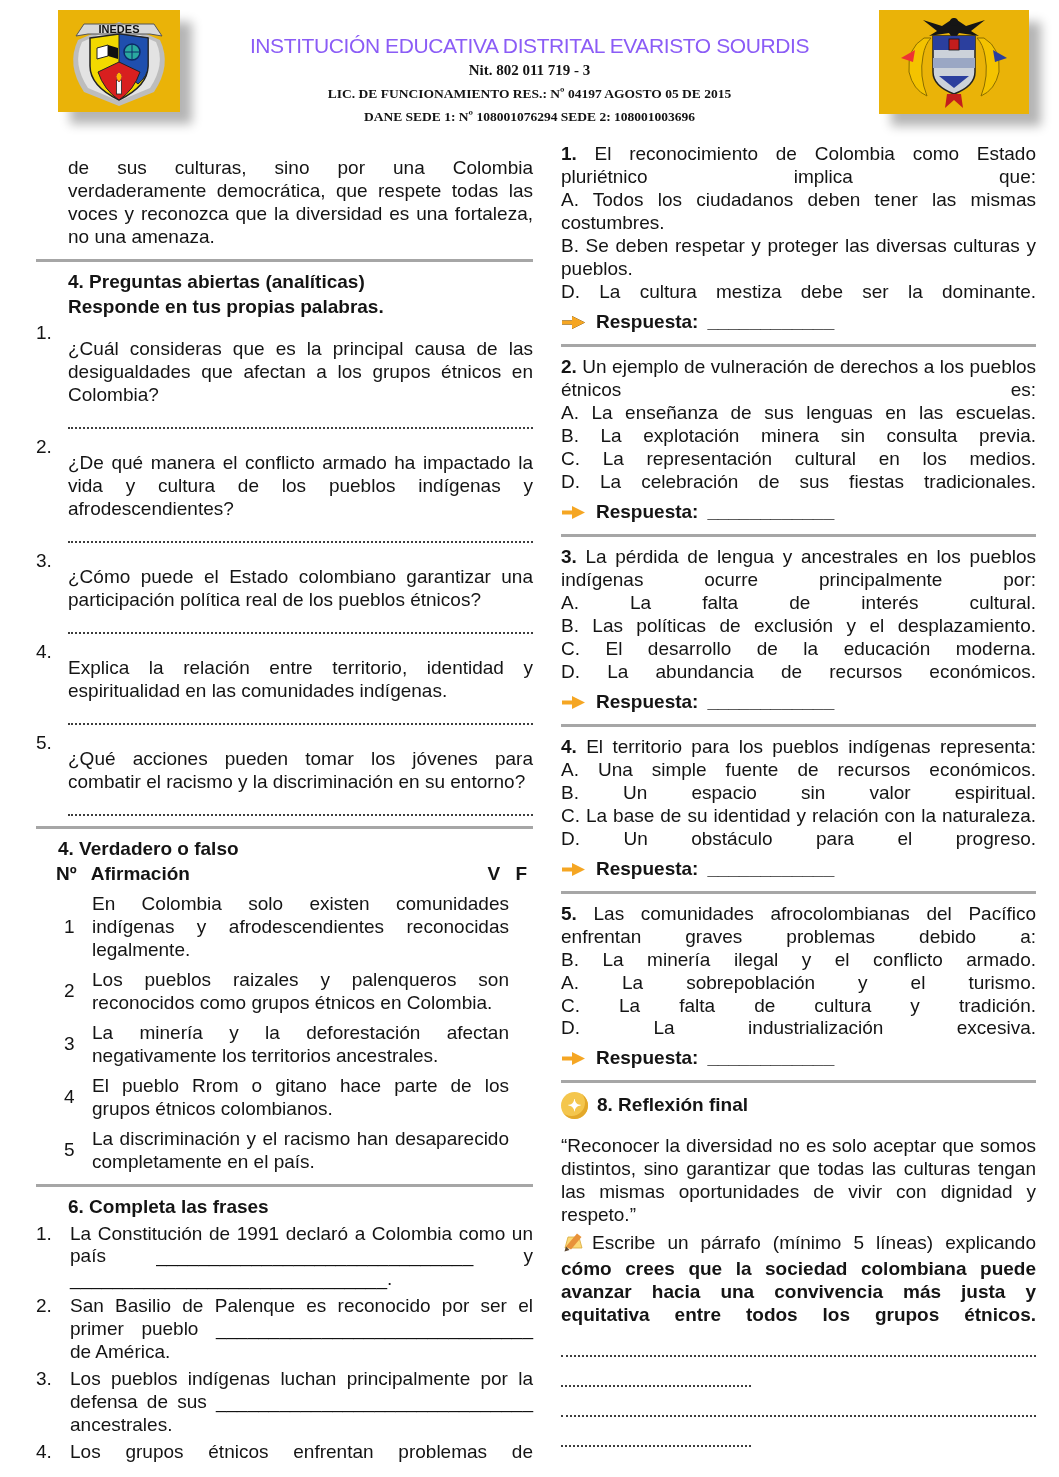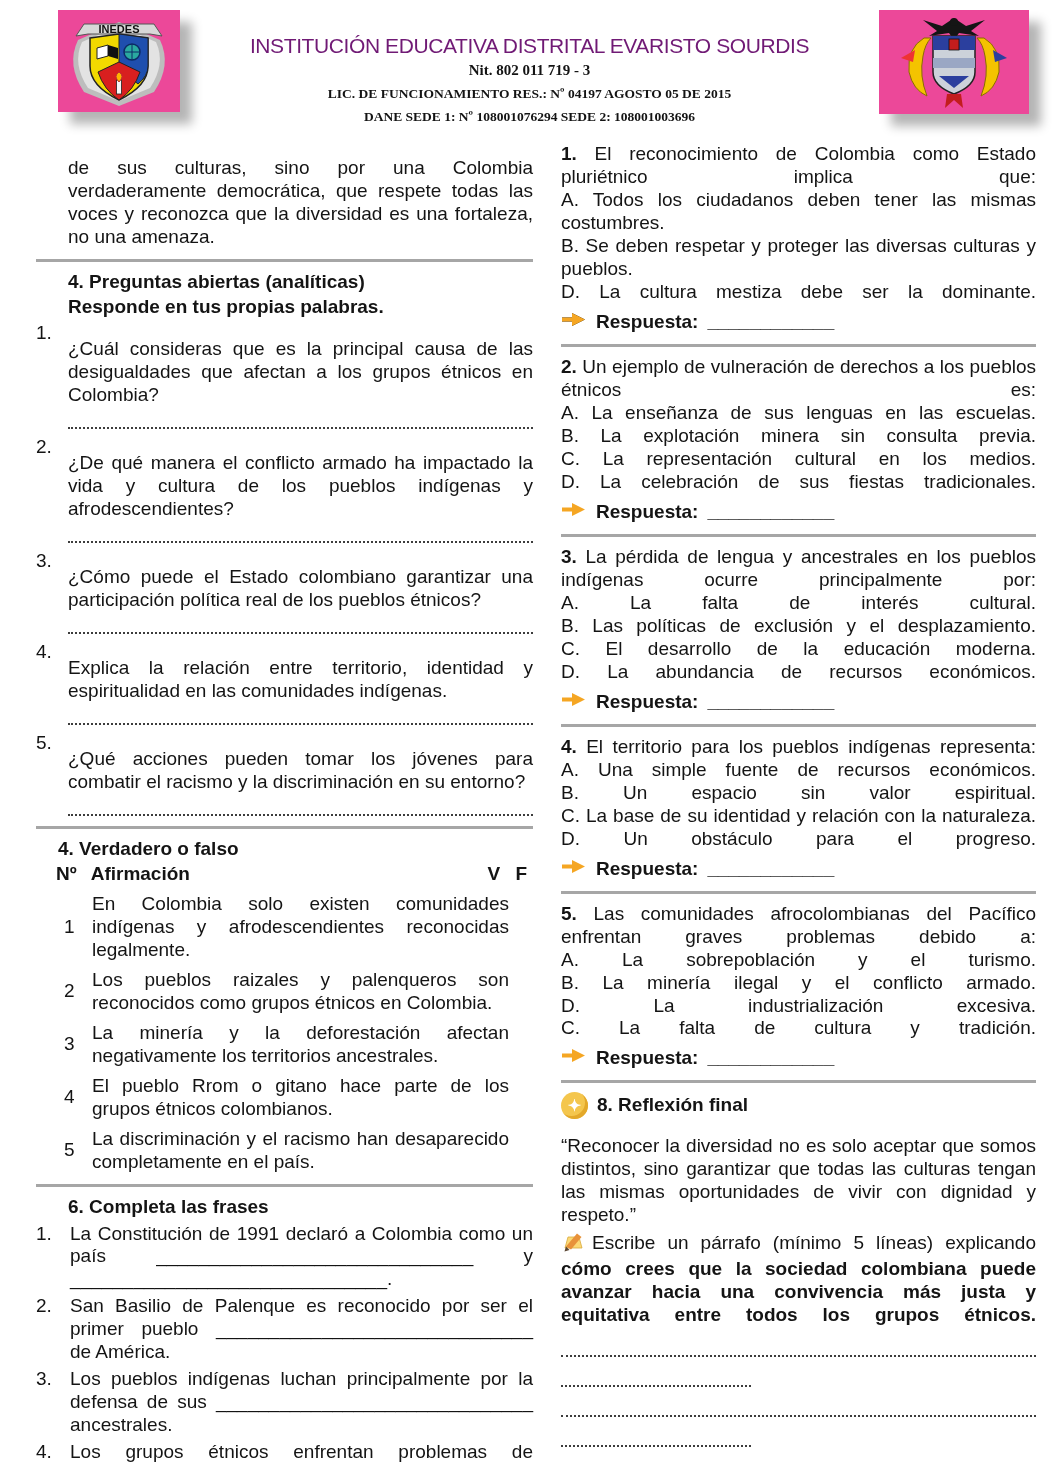--- a/index.html
+++ b/index.html
@@ -3,25 +3,25 @@
 <meta charset="utf-8">
 <style>
   html,body{margin:0;padding:0;background:#e8e8e8;}
   .page{
     width:1059px;height:1477px;background:#ffffff;margin:0 auto;
     font-family:"Liberation Sans", sans-serif;color:#141414;
     position:relative;overflow:hidden;
   }
   
   .header{display:flex;align-items:flex-start;padding:10px 24px 0 58px;}
-  .imgbox{background:#ec4899;box-shadow:12px 12px 10px #b5b5b5;flex:none;}
+  .imgbox{background:#eab308;box-shadow:12px 12px 10px #b5b5b5;flex:none;}
   .logo-left{width:122px;height:102px;}
   .logo-right{width:150px;height:104px;margin-right:6px;}
   .header-center{flex:1;text-align:center;padding-top:24px;}
-  .school-name{font-size:21px;letter-spacing:-0.4px;color:#701a75;}
+  .school-name{font-size:21px;letter-spacing:-0.4px;color:#8b5cf6;}
   .nit-line{font-family:"Liberation Serif", serif;font-weight:bold;font-size:15px;margin-top:4px;}
   .lic-line,.dane-line{font-family:"Liberation Serif", serif;font-weight:bold;font-size:13.5px;margin-top:7px;}
   
   .columns{display:flex;gap:28px;padding:16px 23px 0 36px;}
   .col{font-size:19px;line-height:1.21;}
   .col-left{width:497px;flex:none;}
   .col-right{width:475px;flex:none;}
   .justify{text-align:justify;margin-top:16px;}
   .justify-all{text-align:justify;text-align-last:justify;}
   .divider{border:none;border-top:3px solid #a6a6a6;margin:10px 0 9px 0;}
@@ -39,21 +39,21 @@
   .tf-row{display:flex;margin:7px 0;}
   .tf-num{width:56px;flex:none;display:flex;align-items:center;padding-left:28px;box-sizing:border-box;}
   .tf-text{flex:1;text-align:justify;padding-right:24px;}
   
   .c6-row{display:flex;margin-top:4px;}
   .c6-num{width:34px;flex:none;}
   .c6-text{flex:1;text-align:justify;}
   
   .q-block{margin:2px 0 4px 0;}
   .qb-num{font-weight:bold;}
-  .answer-line{display:flex;gap:9px;font-weight:bold;margin:7px 0 10px 0;}
+  .answer-line{display:flex;align-items:center;gap:9px;font-weight:bold;margin:7px 0 10px 0;}
   .hand-icon{flex:none;display:inline-flex;}
   
   .s8-title{display:flex;align-items:center;gap:9px;font-weight:bold;margin:6px 0 5px 0;}
   .compass-icon{width:27px;height:27px;border-radius:50%;background:#f4c64d;color:#ffffff;
     display:flex;align-items:center;justify-content:center;font-size:16px;flex:none;
     box-shadow:inset -3px -3px 0 #e3a82a;}
   .memo-icon{flex:none;display:inline-block;vertical-align:-3px;margin-right:6px;}
   .bdl{border-bottom:2.5px dotted #3c3c3c;height:17px;}
   .bdl.short{width:40%;}
   .bottom-dots .bdl{margin-top:11px;}
@@ -300,24 +300,24 @@
           <span>____________</span>
         </div>
       </div>
       <hr class="divider">
 
       <div class="q-block">
         <div class="justify-all">
           <span class="qb-num">5.</span>
           <span>Las comunidades afrocolombianas del Pacífico enfrentan graves problemas debido a:</span>
         </div>
+        <div class="justify-all">B. La minería ilegal y el conflicto armado.</div>
         <div class="justify-all">A. La sobrepoblación y el turismo.</div>
-        <div class="justify-all">B. La minería ilegal y el conflicto armado.</div>
+        <div class="justify-all">C. La falta de cultura y tradición.</div>
         <div class="justify-all">D. La industrialización excesiva.</div>
-        <div class="justify-all">C. La falta de cultura y tradición.</div>
         <div class="answer-line">
           <span class="hand-icon">
             <svg width="26" height="17" viewBox="0 0 26 17">
                 <path d="M1 6.5 h10 v-4.5 l13 6.5 -13 6.5 v-4.5 h-10 z" fill="#f5a623"></path>
               </svg>
           </span>
           <span>Respuesta:</span>
           <span>____________</span>
         </div>
       </div>

